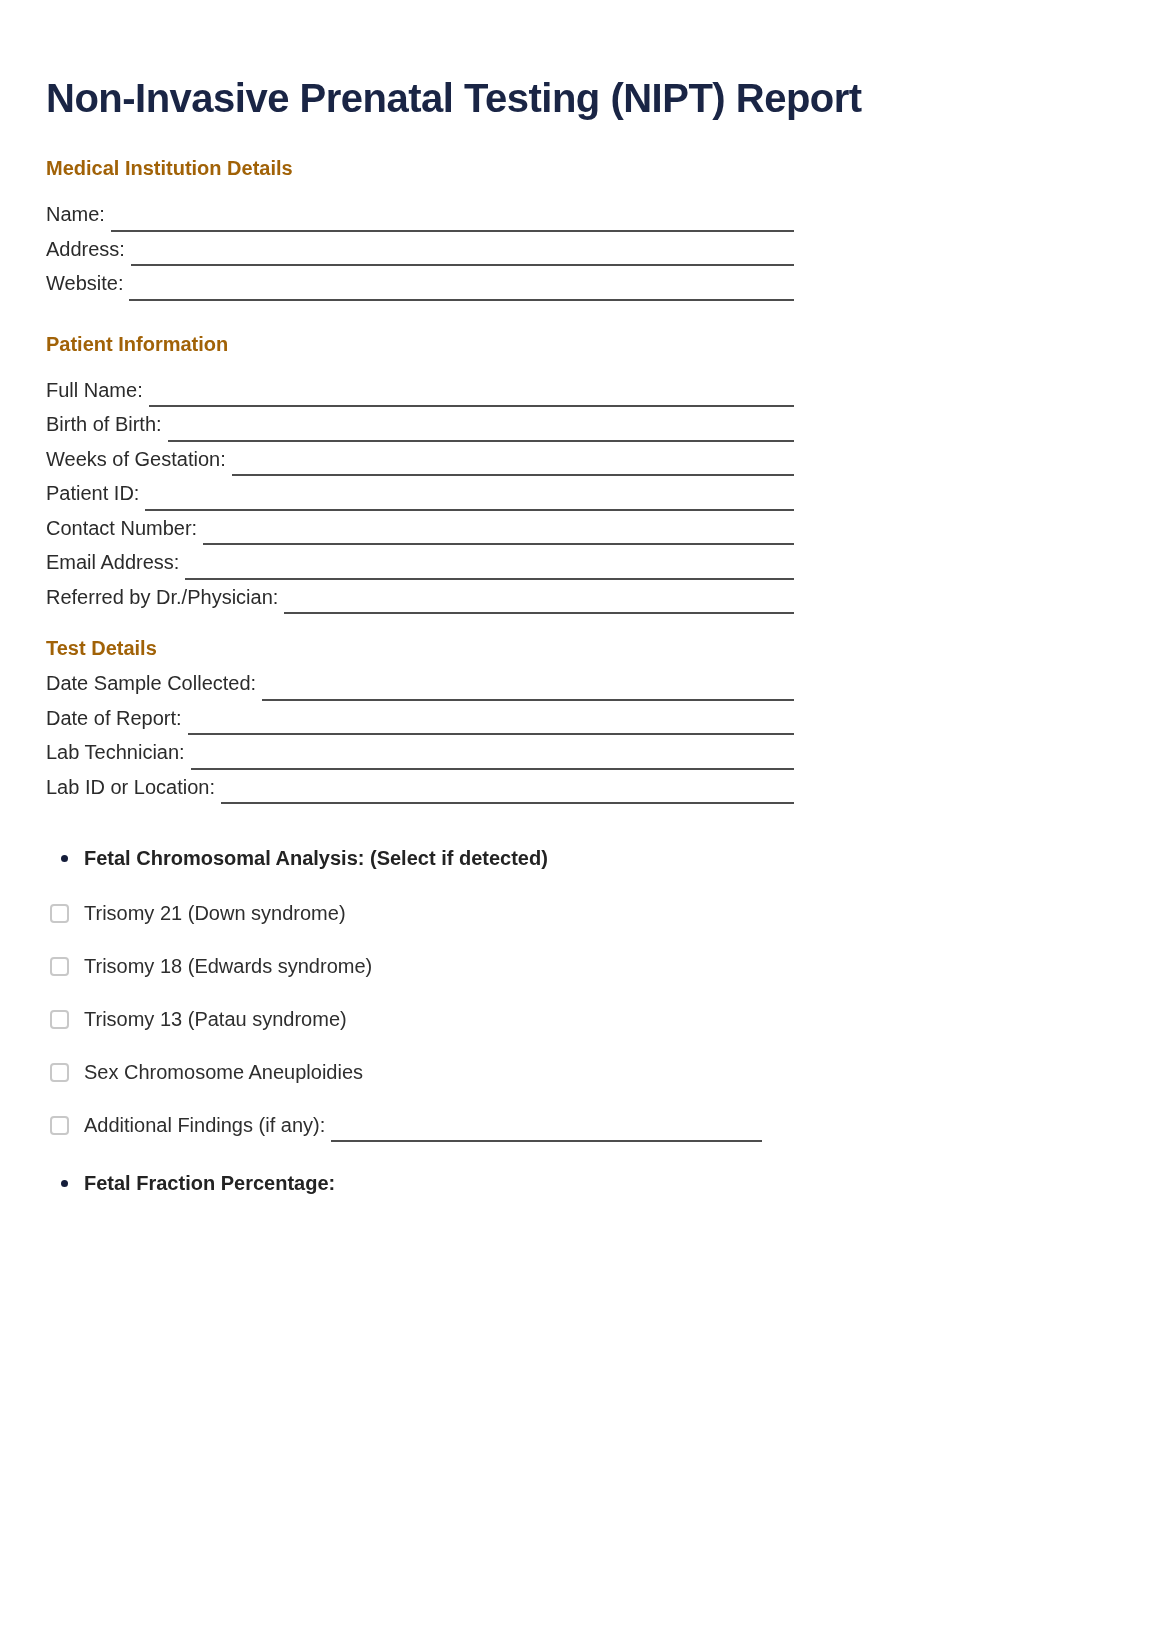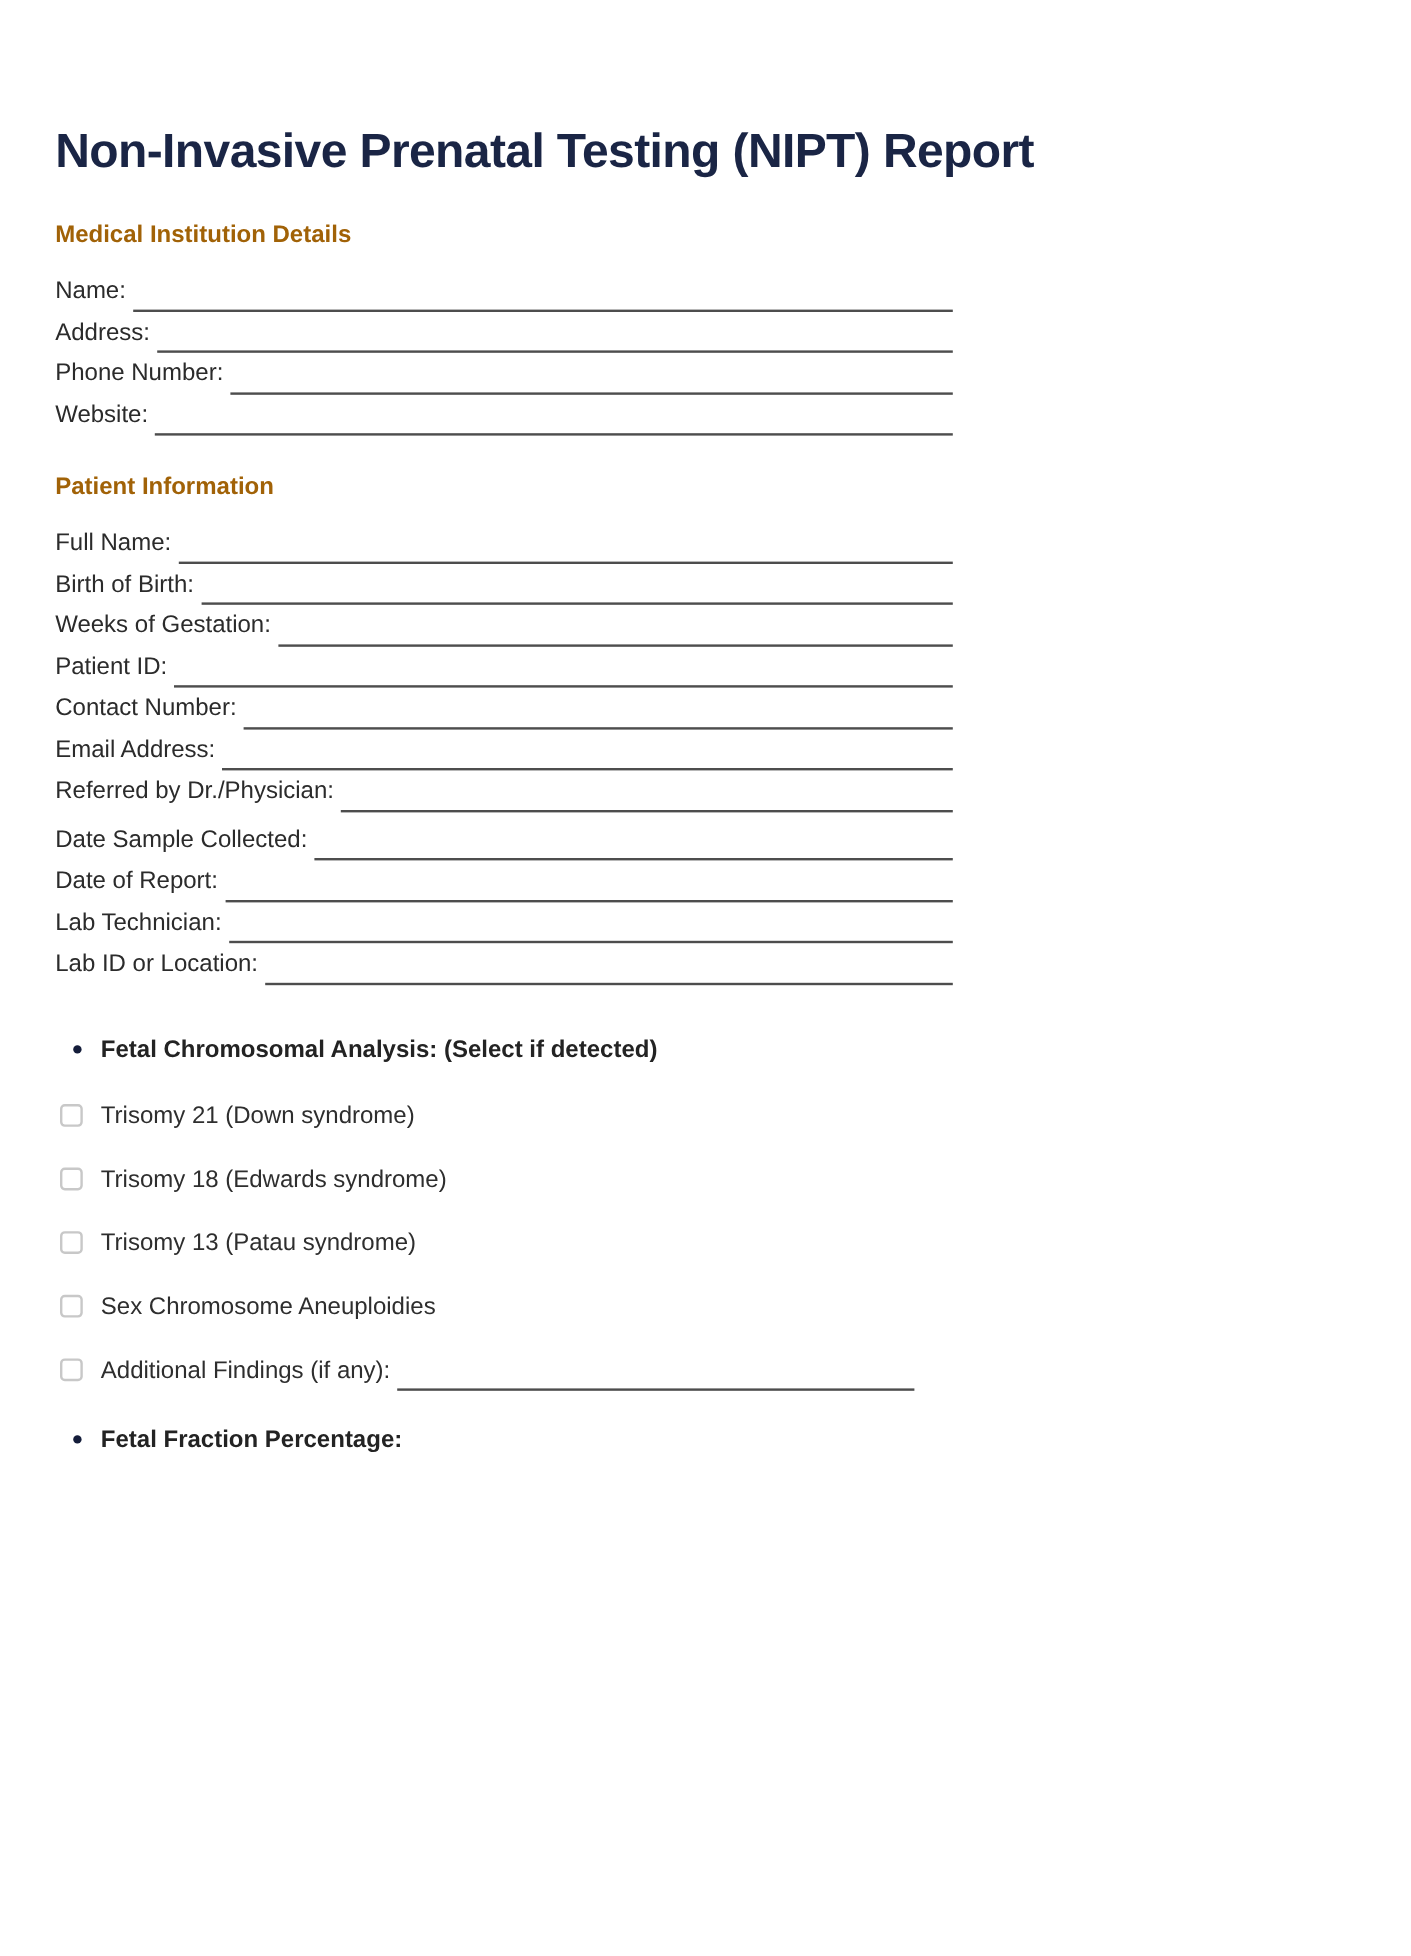--- a/index.html
+++ b/index.html
@@ -5,21 +5,21 @@
   html, body { margin: 0; padding: 0; background: #ffffff; }
   .page {
     position: relative;
     width: 1176px;
     height: 1630px;
     background: #ffffff;
     overflow: hidden;
     font-family: "Liberation Sans", sans-serif;
     color: #2b2b2b;
     box-sizing: border-box;
-    padding: 104px 40px 0 46px;
+    padding: 76px 40px 0 46px;
   }
   h1.doc-title {
     margin: 0;
     font-size: 40px;
     line-height: 44px;
     font-weight: 700;
     color: #1a2545;
     letter-spacing: -0.5px;
   }
   h2.sec-h {
@@ -130,24 +130,20 @@
     <div class="fields">
         <div class="field-row">
           <span class="field-label">Name:</span>
           <span class="field-line"></span>
         </div>
         <div class="field-row">
           <span class="field-label">Address:</span>
           <span class="field-line"></span>
         </div>
         <div class="field-row">
-          <span class="field-label">Phone Number:</span>
-          <span class="field-line"></span>
-        </div>
-        <div class="field-row">
           <span class="field-label">Website:</span>
           <span class="field-line"></span>
         </div>
       </div>
   </section>
 
   <section class="sec-patient">
     <h2 class="sec-h">Patient Information</h2>
     <div class="fields">
         <div class="field-row">
@@ -175,20 +171,21 @@
           <span class="field-line"></span>
         </div>
         <div class="field-row">
           <span class="field-label">Referred by Dr./Physician:</span>
           <span class="field-line"></span>
         </div>
       </div>
   </section>
 
   <section class="sec-test">
+    <h2 class="sec-h">Test Details</h2>
     <div class="fields">
         <div class="field-row">
           <span class="field-label">Date Sample Collected:</span>
           <span class="field-line"></span>
         </div>
         <div class="field-row">
           <span class="field-label">Date of Report:</span>
           <span class="field-line"></span>
         </div>
         <div class="field-row">

